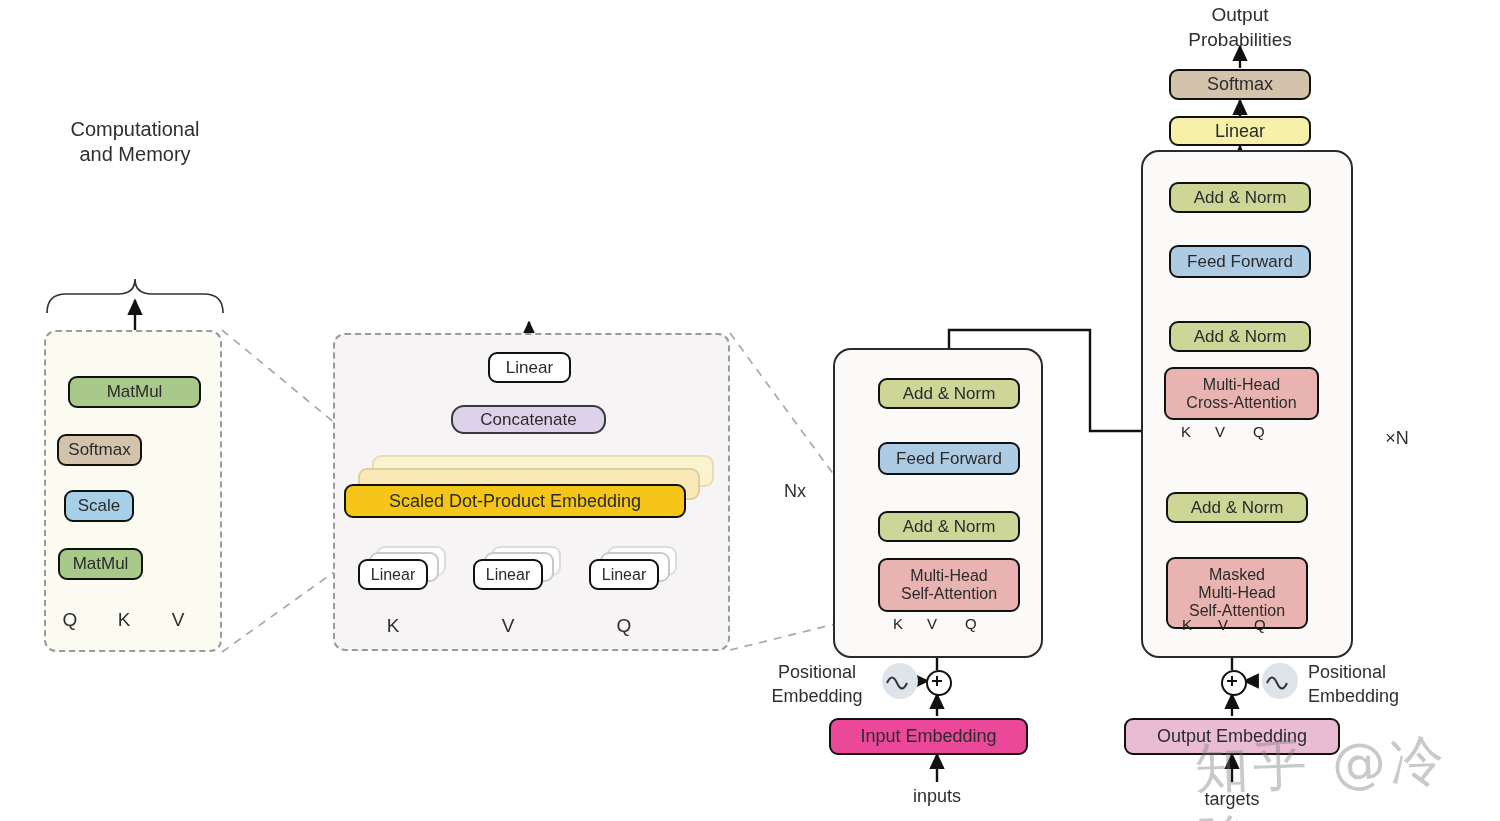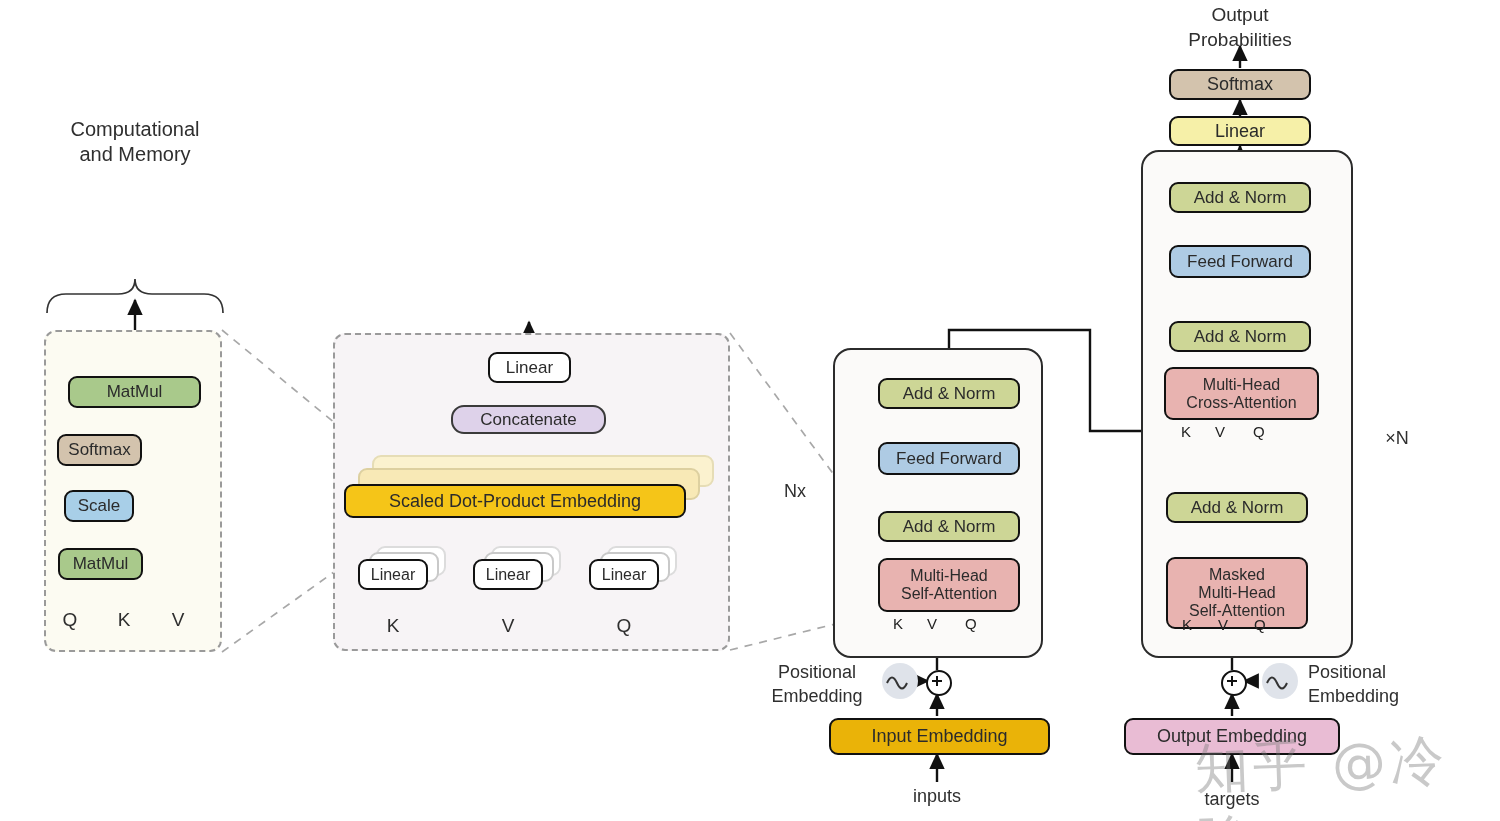--- a/index.html
+++ b/index.html
@@ -265,21 +265,21 @@
     <svg width="22" height="22" style="position:absolute;left:-1px;top:-1px;">
       <path d="M5,10 L15,10 M10,5 L10,15" stroke="#111" stroke-width="2"></path>
     </svg>
   </div>
 
   <div class="lbl" style="left:757px;top:660px;width:120px;font-size:18px;line-height:1.35;">
     <div>Positional</div>
     <div>Embedding</div>
   </div>
 
-  <div class="node" style="left:829px;top:718px;width:221px;height:37px;background:#eab308;font-size:18px;">
+  <div class="node" style="left:829px;top:718px;width:199px;height:37px;background:#ec4899;font-size:18px;">
       <span>Input Embedding</span>
     </div>
 
   <div class="lbl" style="left:887px;top:785px;width:100px;font-size:18px;"><span>inputs</span></div>
 
   <div class="blockbox" style="left:1141px;top:150px;width:212px;height:508px;"></div>
 
   <div class="lbl" style="left:1170px;top:3px;width:140px;font-size:19px;line-height:1.3;">
     <div>Output</div>
     <div>Probabilities</div>

